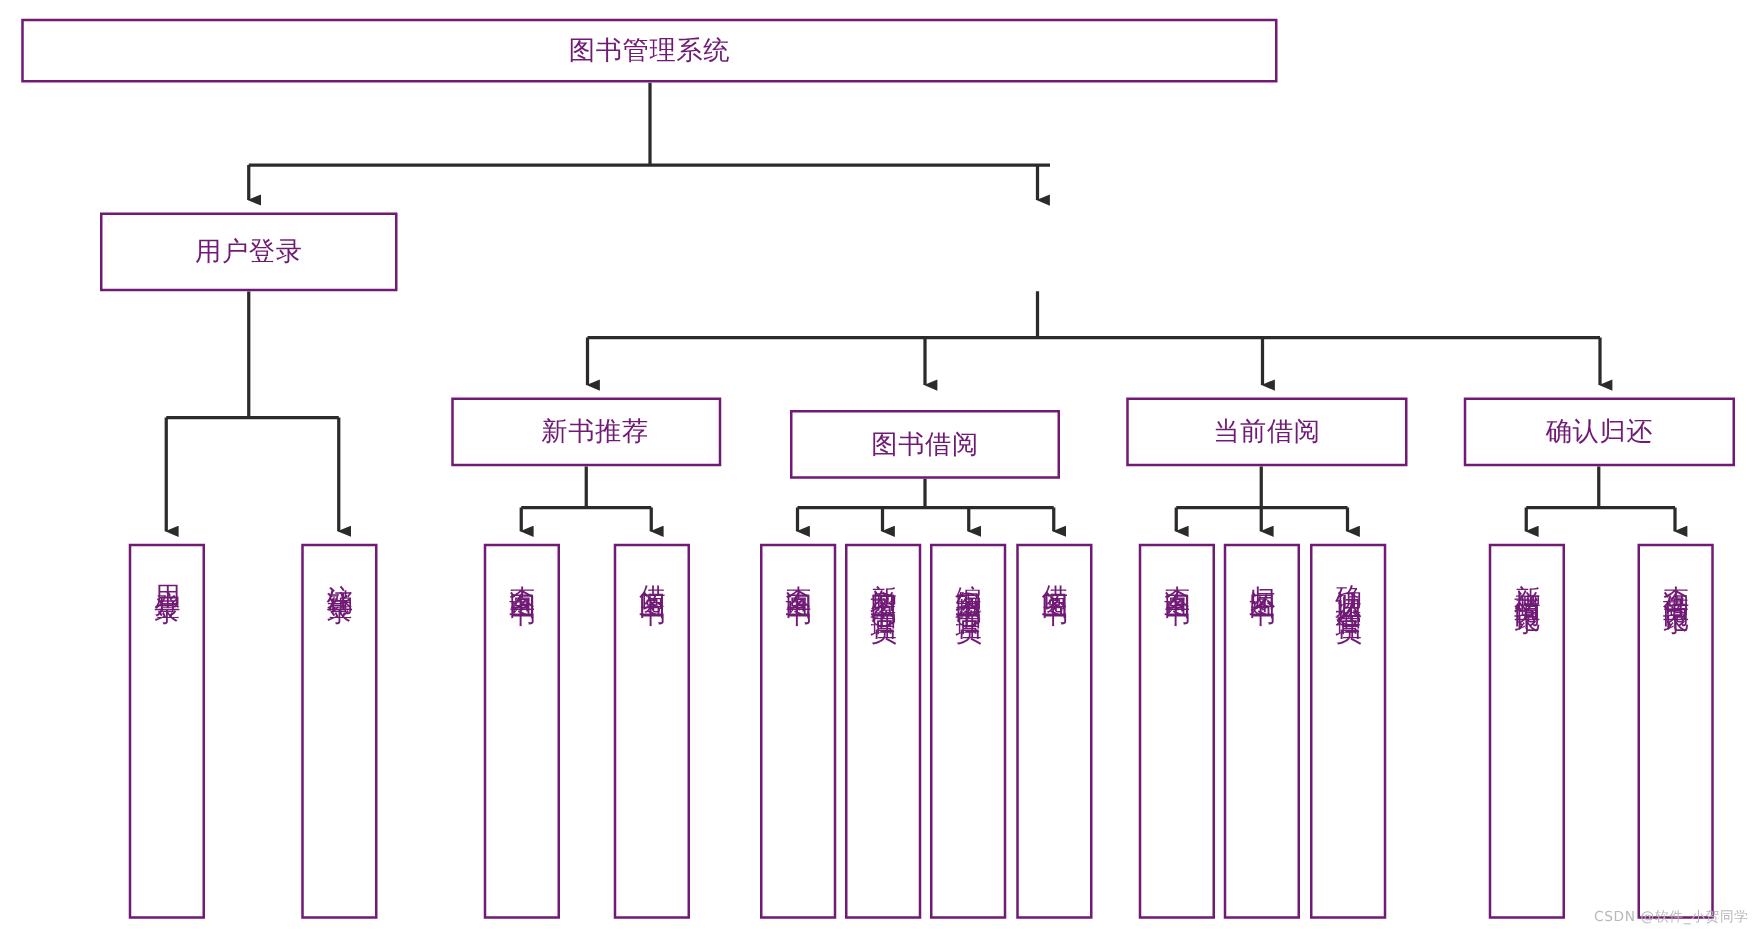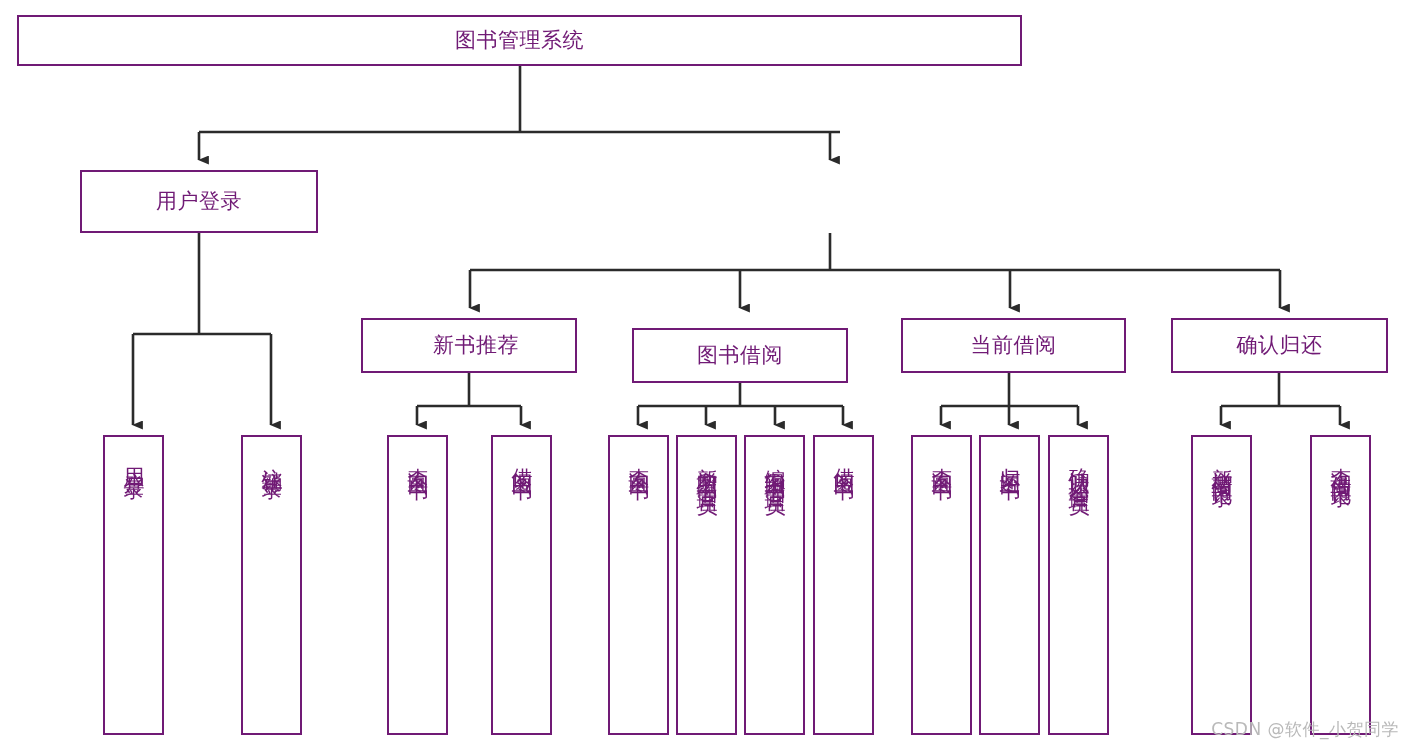--- a/index.html
+++ b/index.html
@@ -43,21 +43,21 @@
     font-size:21px;
     line-height:1.18;
     letter-spacing:4px;
     white-space:normal;
     max-height:296px;
   }
   .watermark{
     position:absolute;
     right:6px;
     bottom:6px;
-    font-size:17px;
+    font-size:11px;
     color:#b9b9b9;
     letter-spacing:0.5px;
     white-space:nowrap;
   }
 </style>
 </head>
 <body>
 
 <div id="canvas">
 

